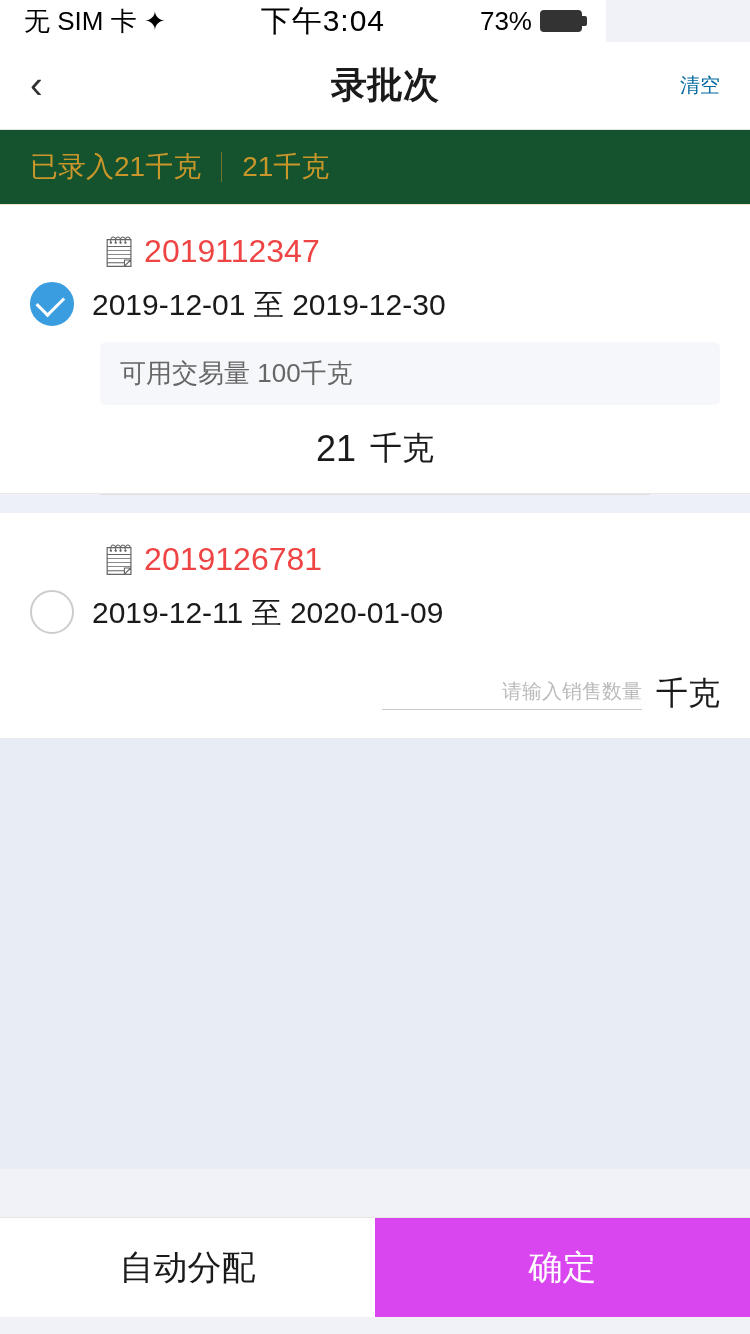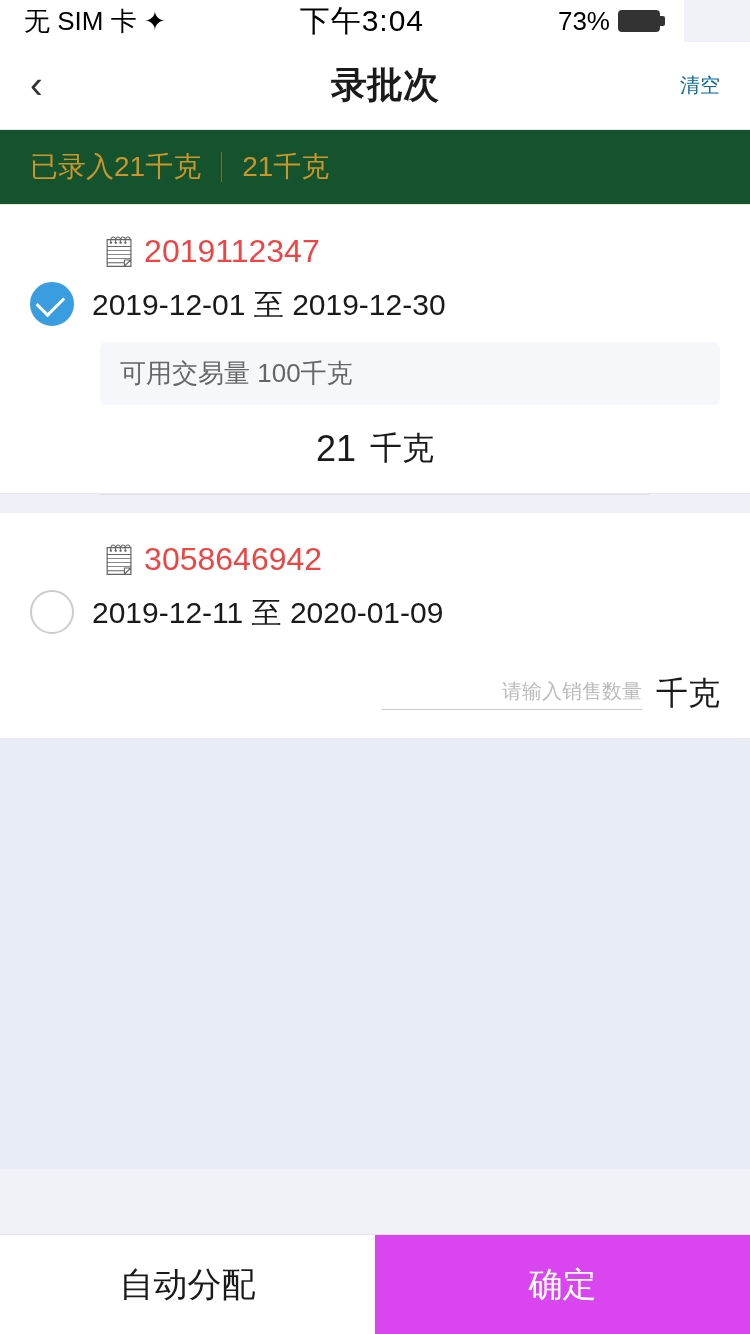--- a/index.html
+++ b/index.html
@@ -7,21 +7,21 @@
     body {
       width: 750px;
       min-height: 1334px;
       font-family: -apple-system, "PingFang SC", "Helvetica Neue", Arial, sans-serif;
       background: #f0f2f7;
       overflow-x: hidden;
     }
 
     
     .status-bar {
-      width: 684px;
+      width: 606px;
       height: 42px;
       background: #fff;
       display: flex;
       align-items: center;
       justify-content: space-between;
       padding: 0 24px;
       font-size: 26px;
     }
     .status-left {
       display: flex;
@@ -244,21 +244,21 @@
     
     .gray-area {
       background: #e8ecf5;
       flex: 1;
       min-height: 430px;
     }
 
     
     .bottom-bar {
       position: fixed;
-      bottom: 0;
+      bottom: 17px;
       left: 0;
       width: 750px;
       height: 100px;
       display: flex;
       background: #fff;
       border-top: 1px solid #e5e5e5;
     }
     .btn-auto {
       flex: 1;
       background: #fff;
@@ -327,21 +327,21 @@
 </div>
 
 <div class="separator"></div>
 
 <div class="section-gap"></div>
 
 <div class="batch-item">
   <div class="batch-item-inner">
     <div class="batch-id-row">
       <span class="batch-id-icon">🗒</span>
-      <span class="batch-id-text">3058646942</span>
+      <span class="batch-id-text">2019126781</span>
     </div>
     <div class="batch-date-row">
       <div class="radio-circle"></div>
       <span class="batch-date-text">2019-12-11 至 2020-01-09</span>
     </div>
   </div>
   <div class="input-row">
     <div class="input-underline-container">
       <span class="input-placeholder-text">请输入销售数量</span>
       <div class="input-line"></div>

